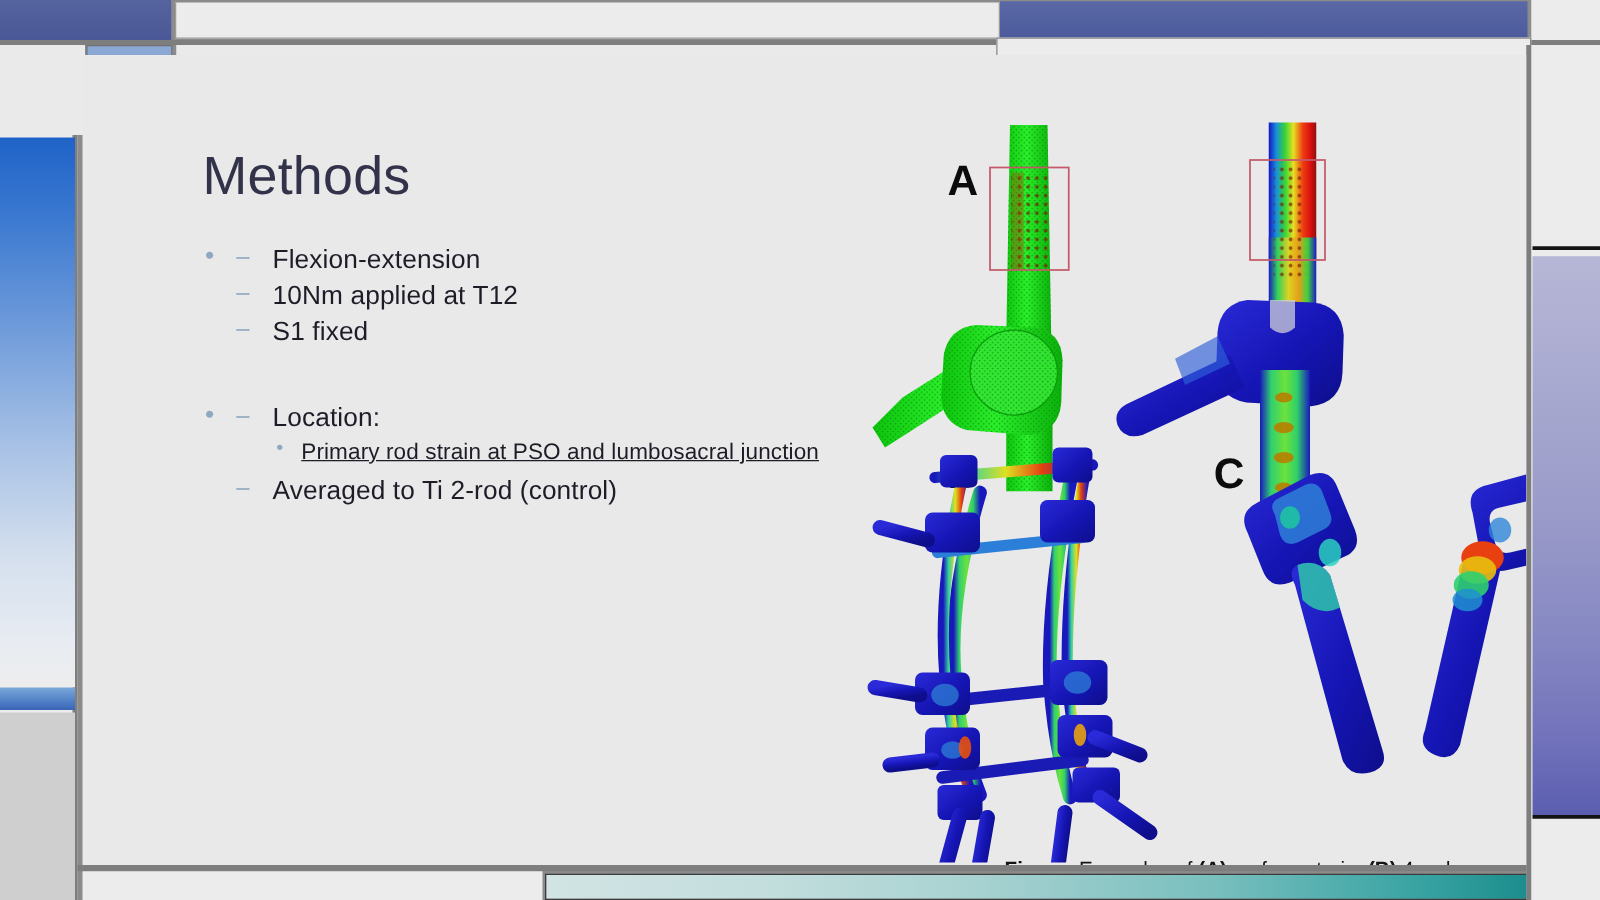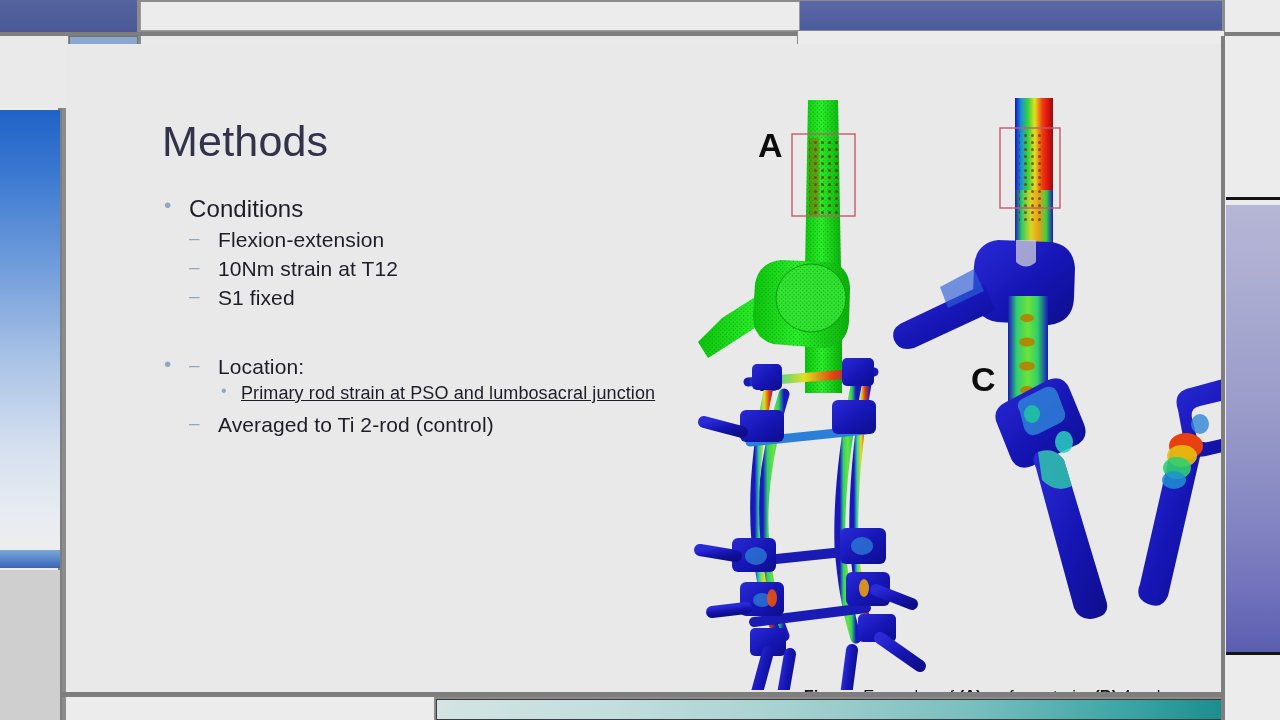--- a/index.html
+++ b/index.html
@@ -130,27 +130,26 @@
   <div class="slide">
 
     <div class="text-col">
 
       <div class="slide-title">Methods</div>
 
 
       <ul class="lvl1">
 
         <li class="b1">
-          <span class="btext">Conditions</span>
           <ul class="lvl2">
             <li class="b2">
               <span>Flexion-extension</span>
             </li>
             <li class="b2">
-              <span>10Nm strain at T12</span>
+              <span>10Nm applied at T12</span>
             </li>
             <li class="b2">
               <span>S1 fixed</span>
             </li>
           </ul>
         </li>
 
         <li class="spacer-gap"></li>
 
         <li class="b1">

